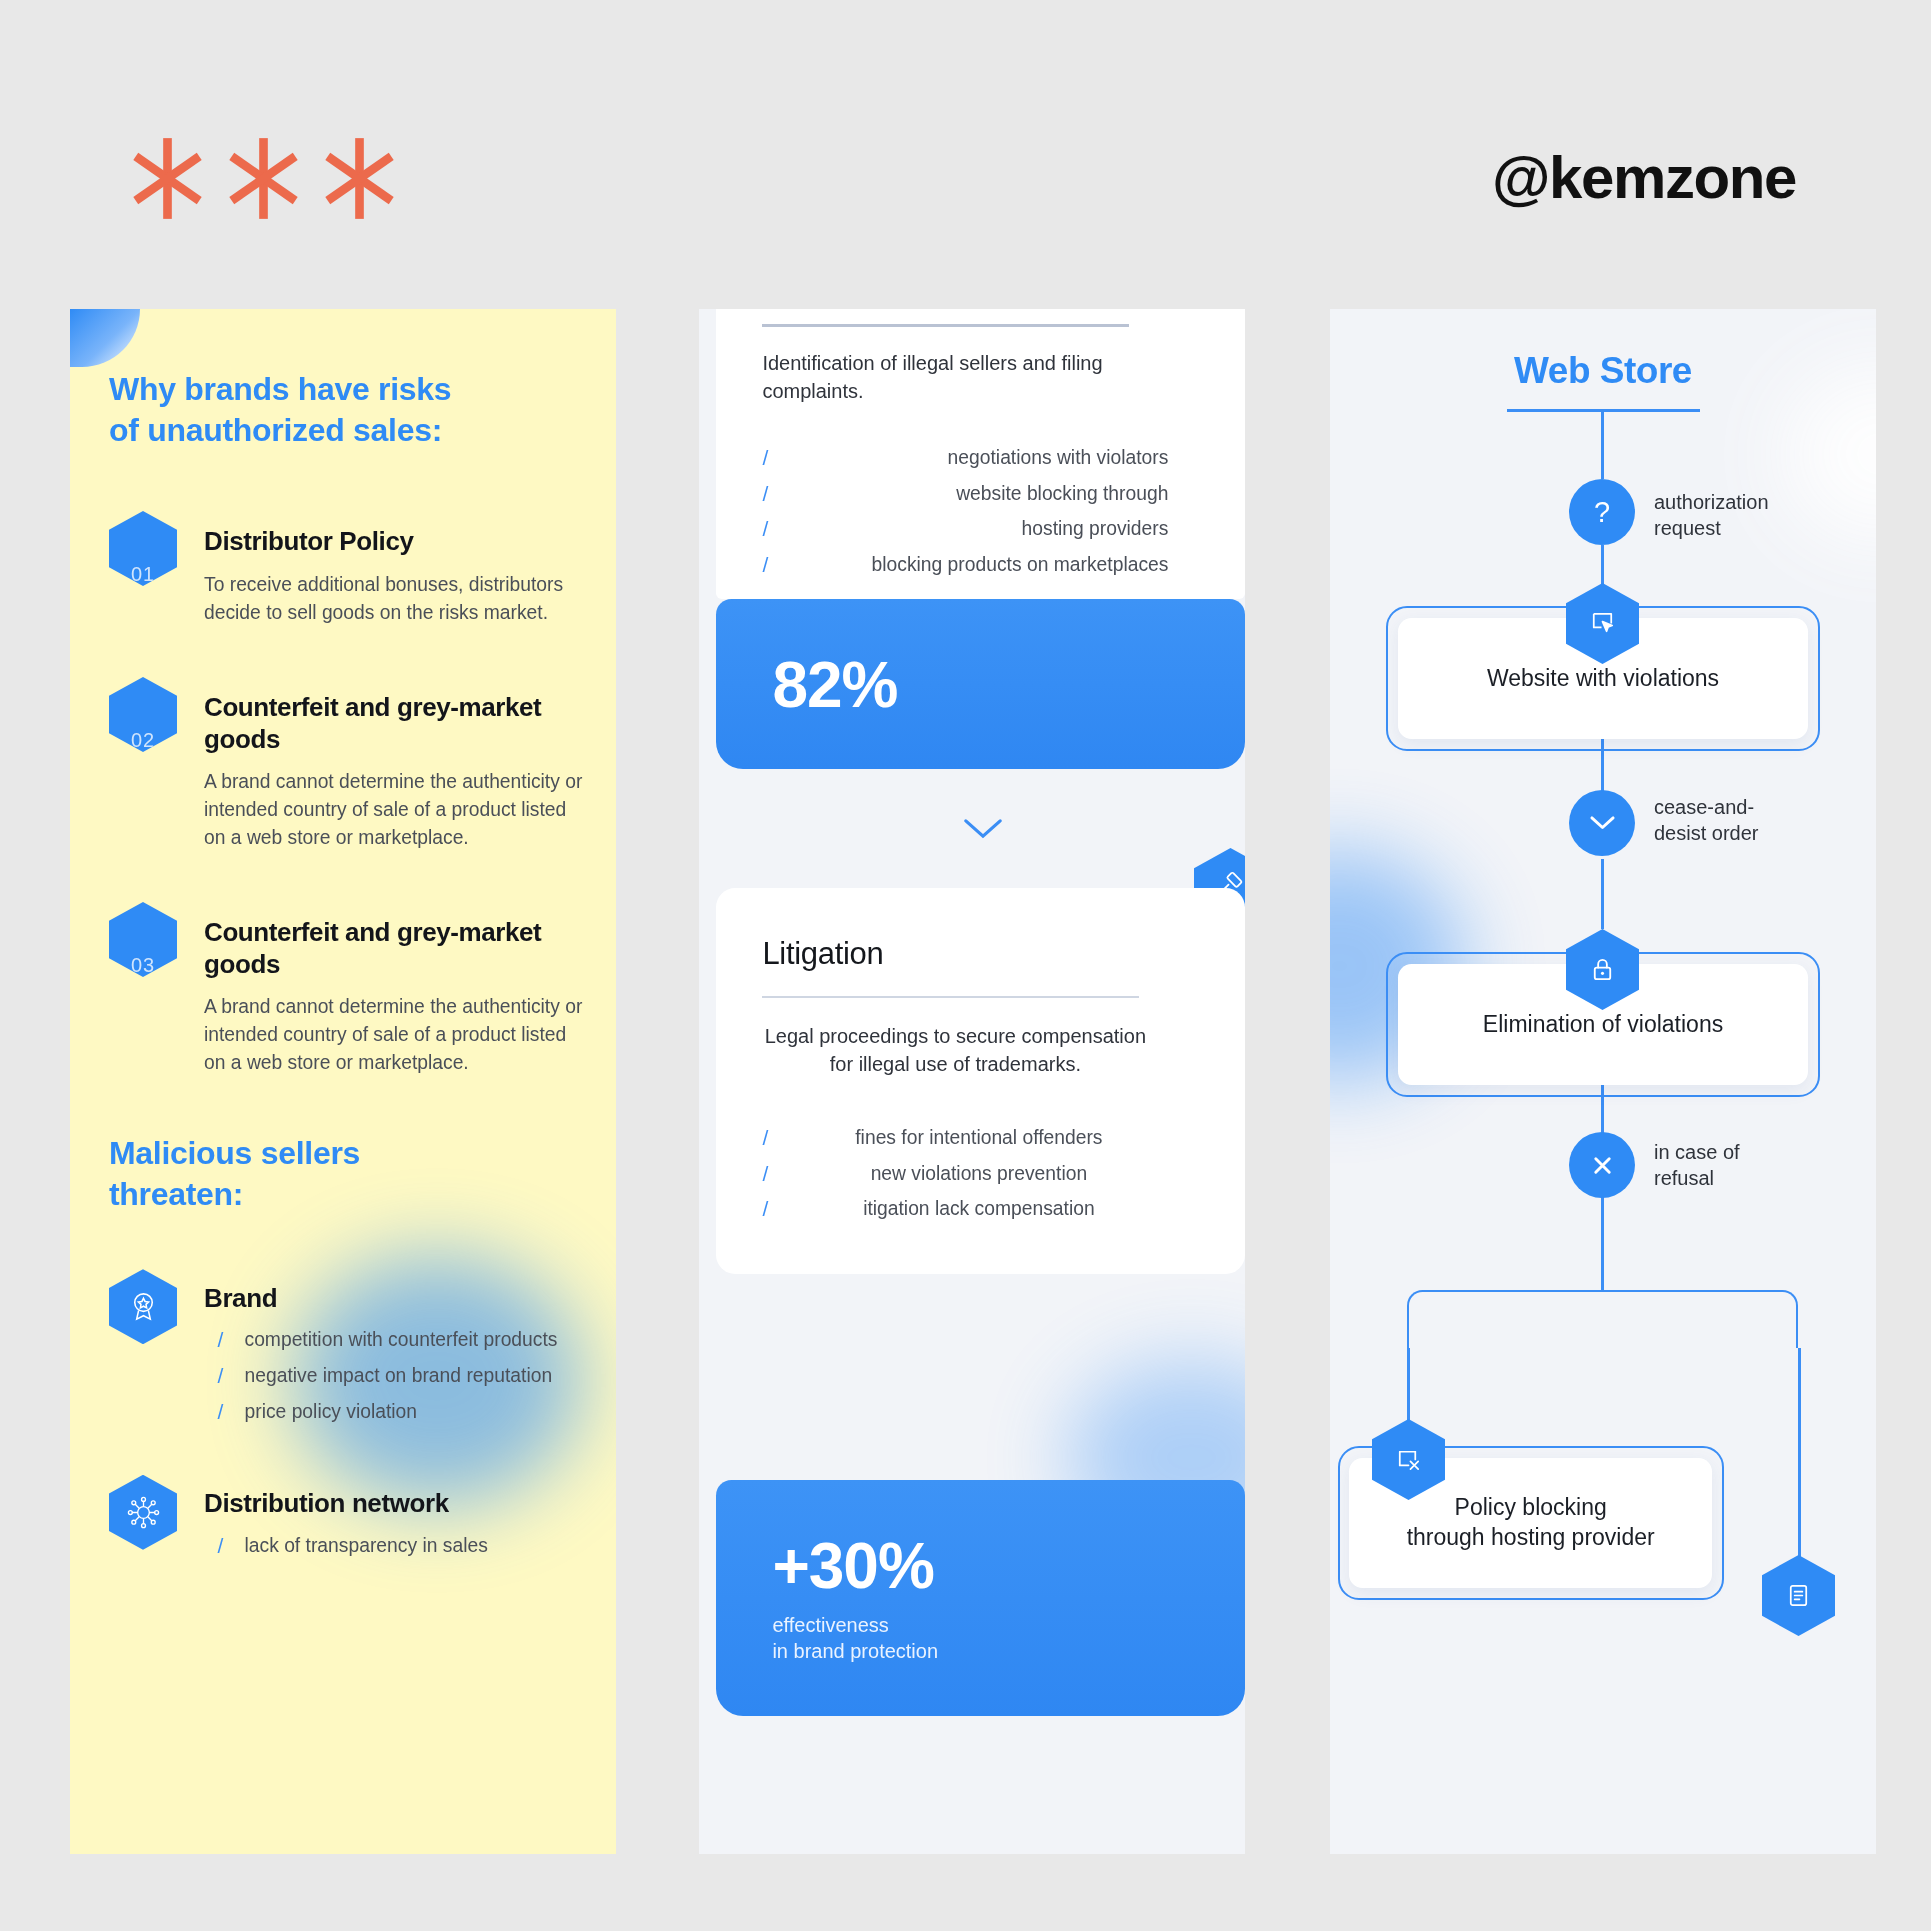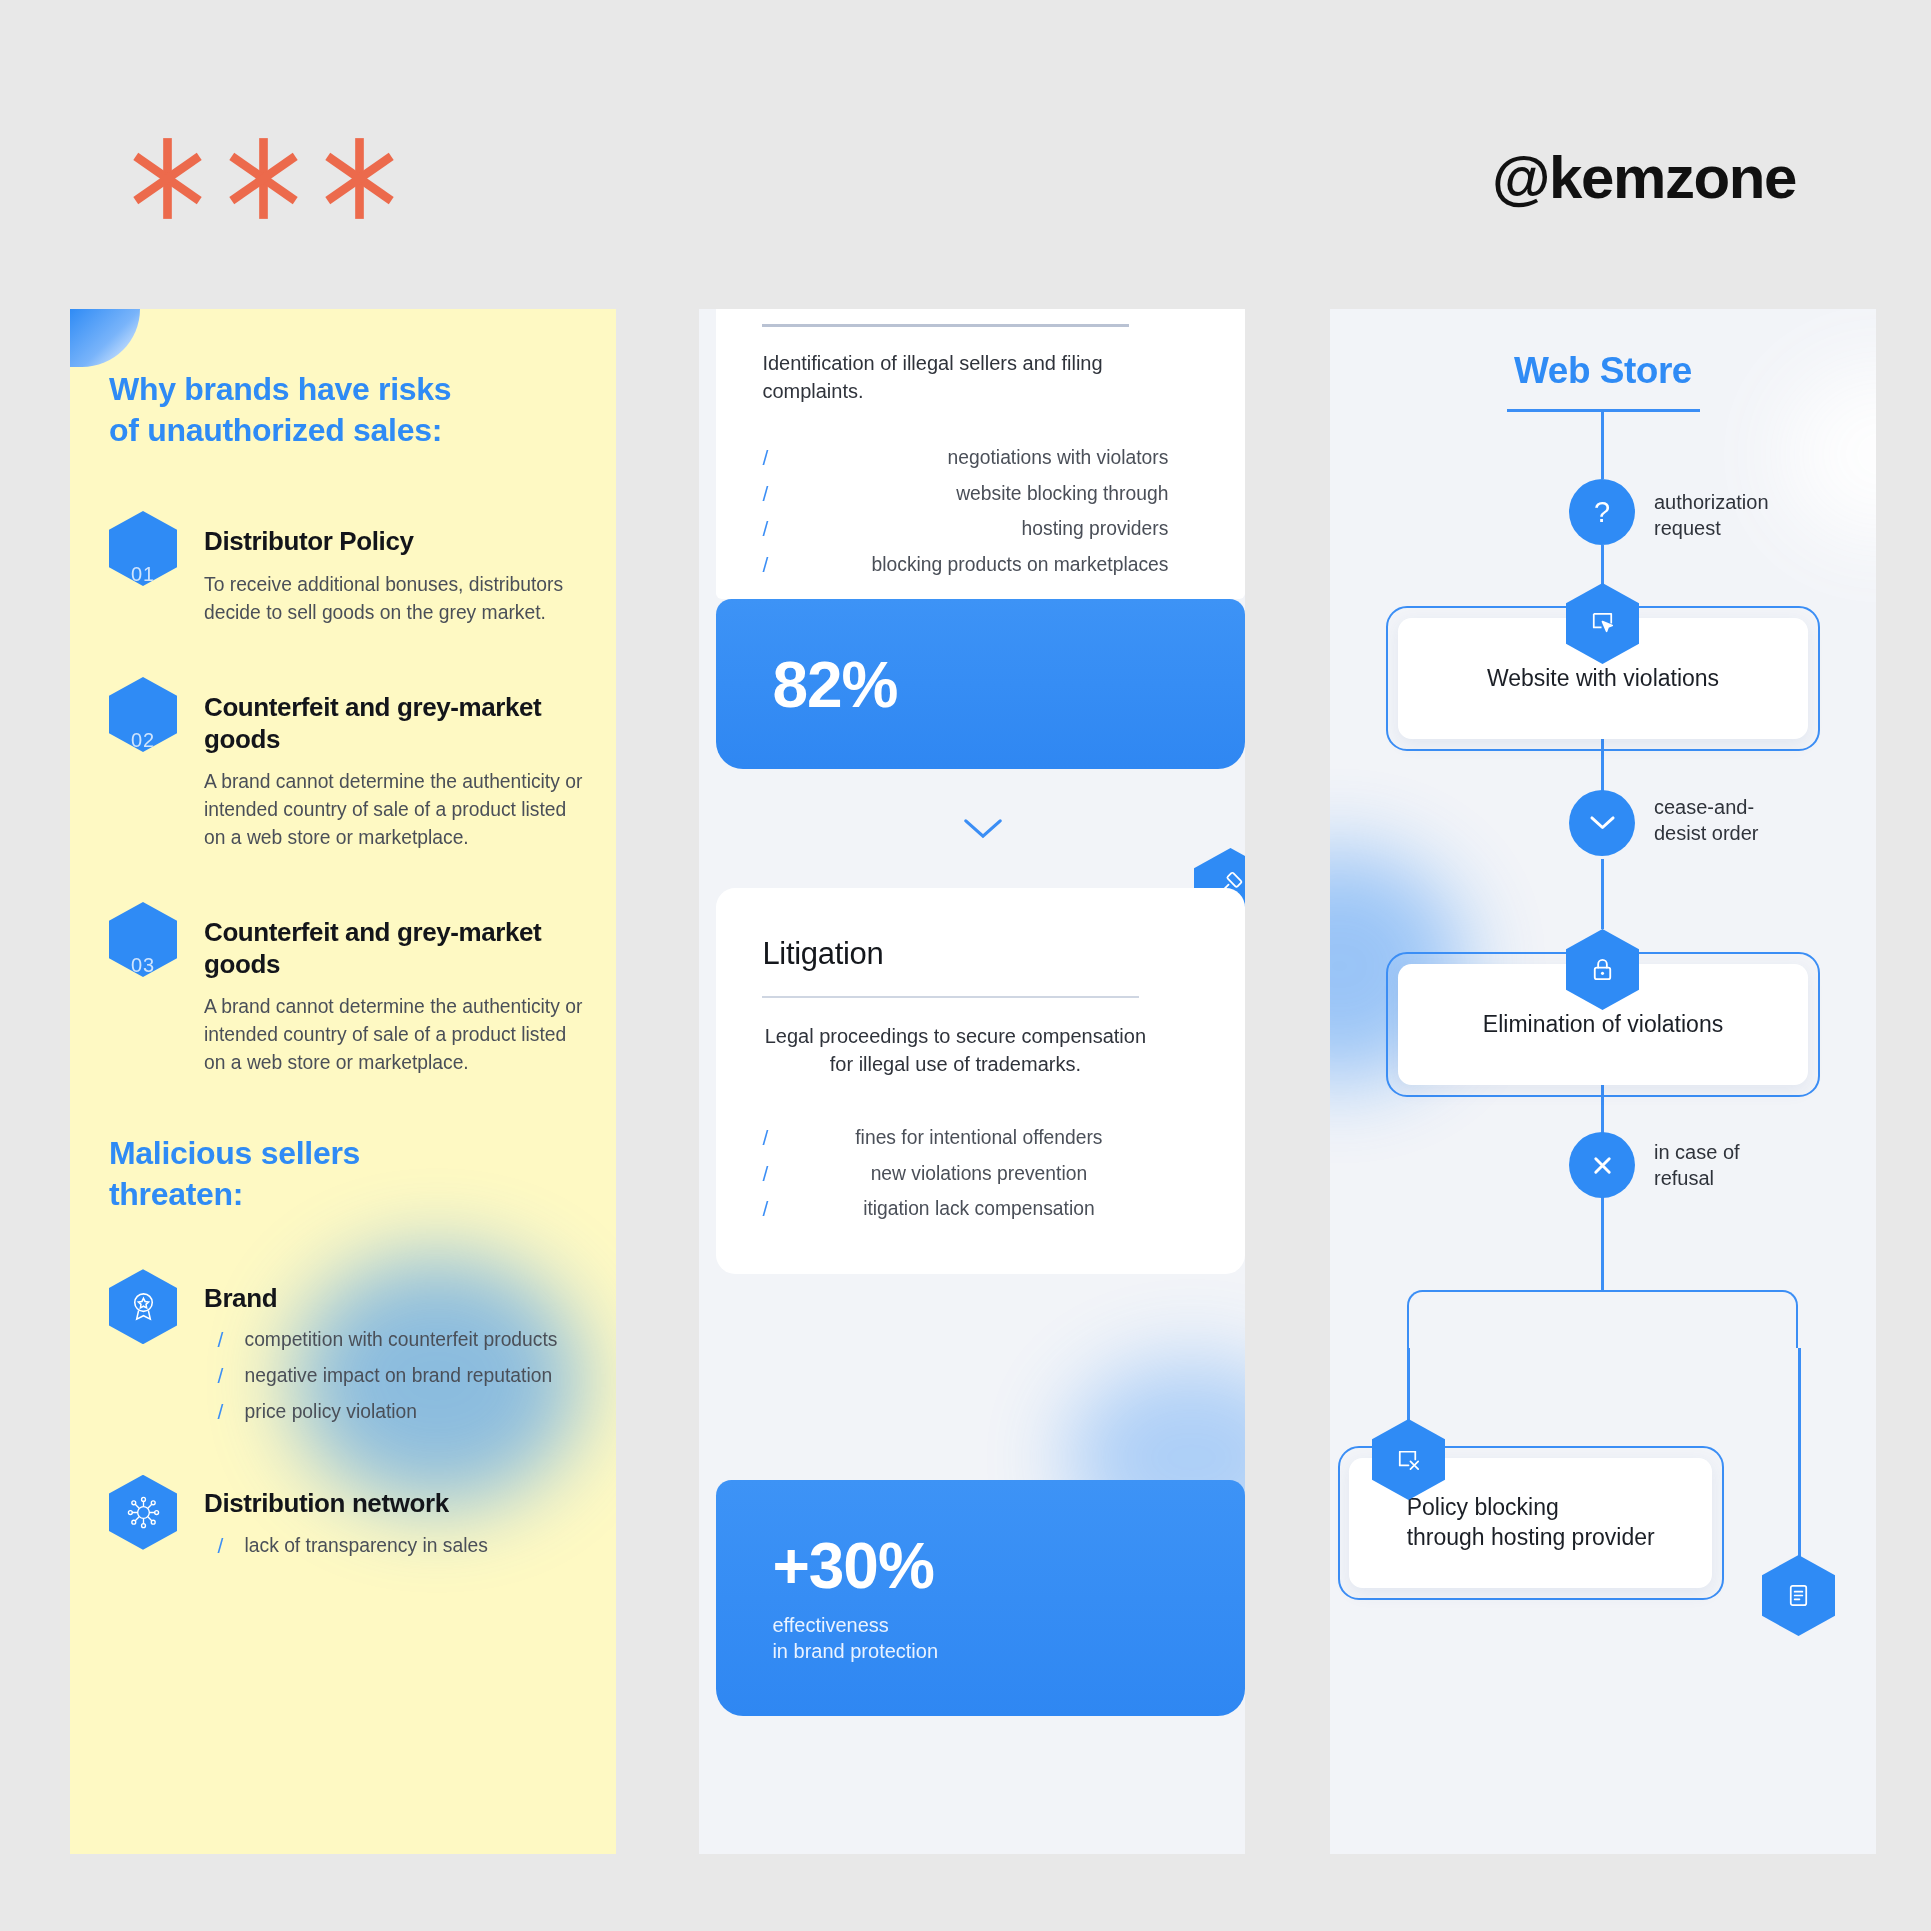--- a/index.html
+++ b/index.html
@@ -155,21 +155,21 @@
     position: absolute; left: 236px; width: 73px; height: 81px; background: #2f8bf5;
     clip-path: polygon(50% 0%, 100% 25%, 100% 75%, 50% 100%, 0% 75%, 0% 25%);
     display: flex; align-items: center; justify-content: center; z-index: 5;
   }
   .box-node {
     position: absolute; border: 2.9px solid #3b8ef5; border-radius: 21px;
     background: transparent; padding: 9.7px;
   }
   .box-inner {
     width: 100%; height: 100%; background: #fff; border-radius: 13.5px;
-    display: flex; align-items: center; justify-content: center; 
+    display: flex; align-items: center; justify-content: center; text-align: center;
     font-size: 23px; color: #1b1f26; line-height: 1.3;
     box-shadow: 0 5.8px 17.4px rgba(40,80,150,0.08);
   }
   .branch { position: absolute; border: 2.9px solid #3b8ef5; border-top-style: solid; }
 </style>
 </head>
 <body>
 
 <div class="page">
 
@@ -210,21 +210,21 @@
           <div>Why brands have risks</div>
           <div>of unauthorized sales:</div>
         </div>
 
         <div class="risk-list">
           <div class="risk-item">
             <div class="hexnum">
                 <span>01</span>
               </div>
             <div class="risk-title">Distributor Policy</div>
-            <div class="risk-body">To receive additional bonuses, distributors decide to sell goods on the grey market.</div>
+            <div class="risk-body">To receive additional bonuses, distributors decide to sell goods on the risks market.</div>
           </div>
           <div class="risk-item">
             <div class="hexnum">
                 <span>02</span>
               </div>
             <div class="risk-title">Counterfeit and grey-market goods</div>
             <div class="risk-body">A brand cannot determine the authenticity or intended country of sale of a product listed on a web store or marketplace.</div>
           </div>
           <div class="risk-item">
             <div class="hexnum">

